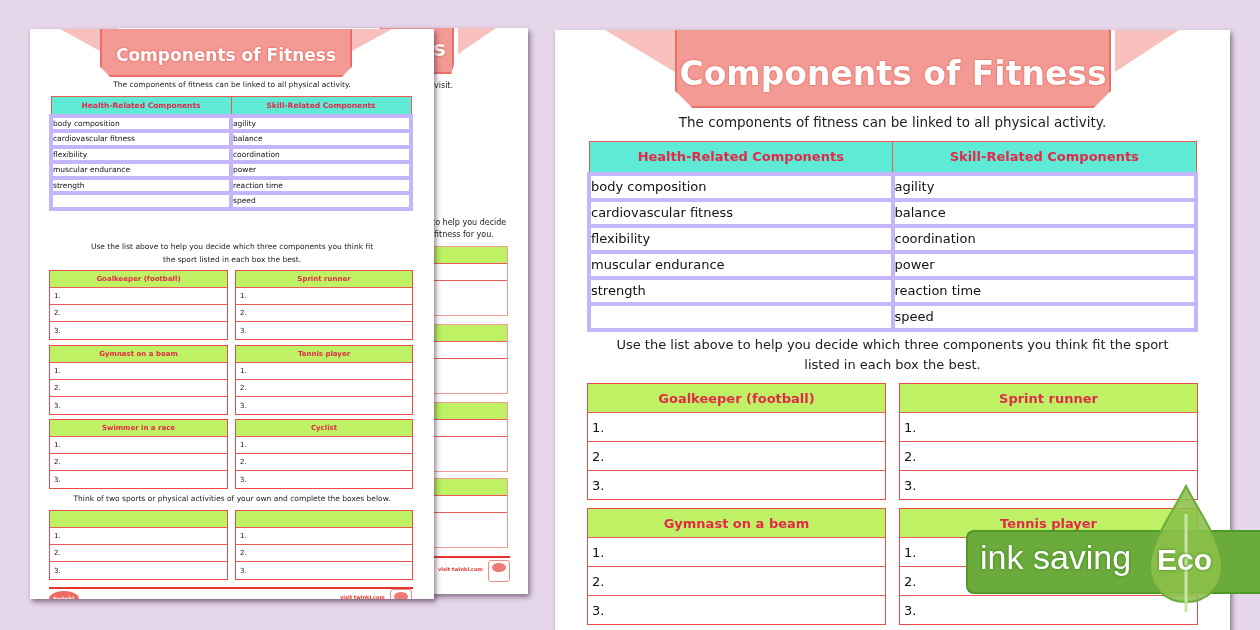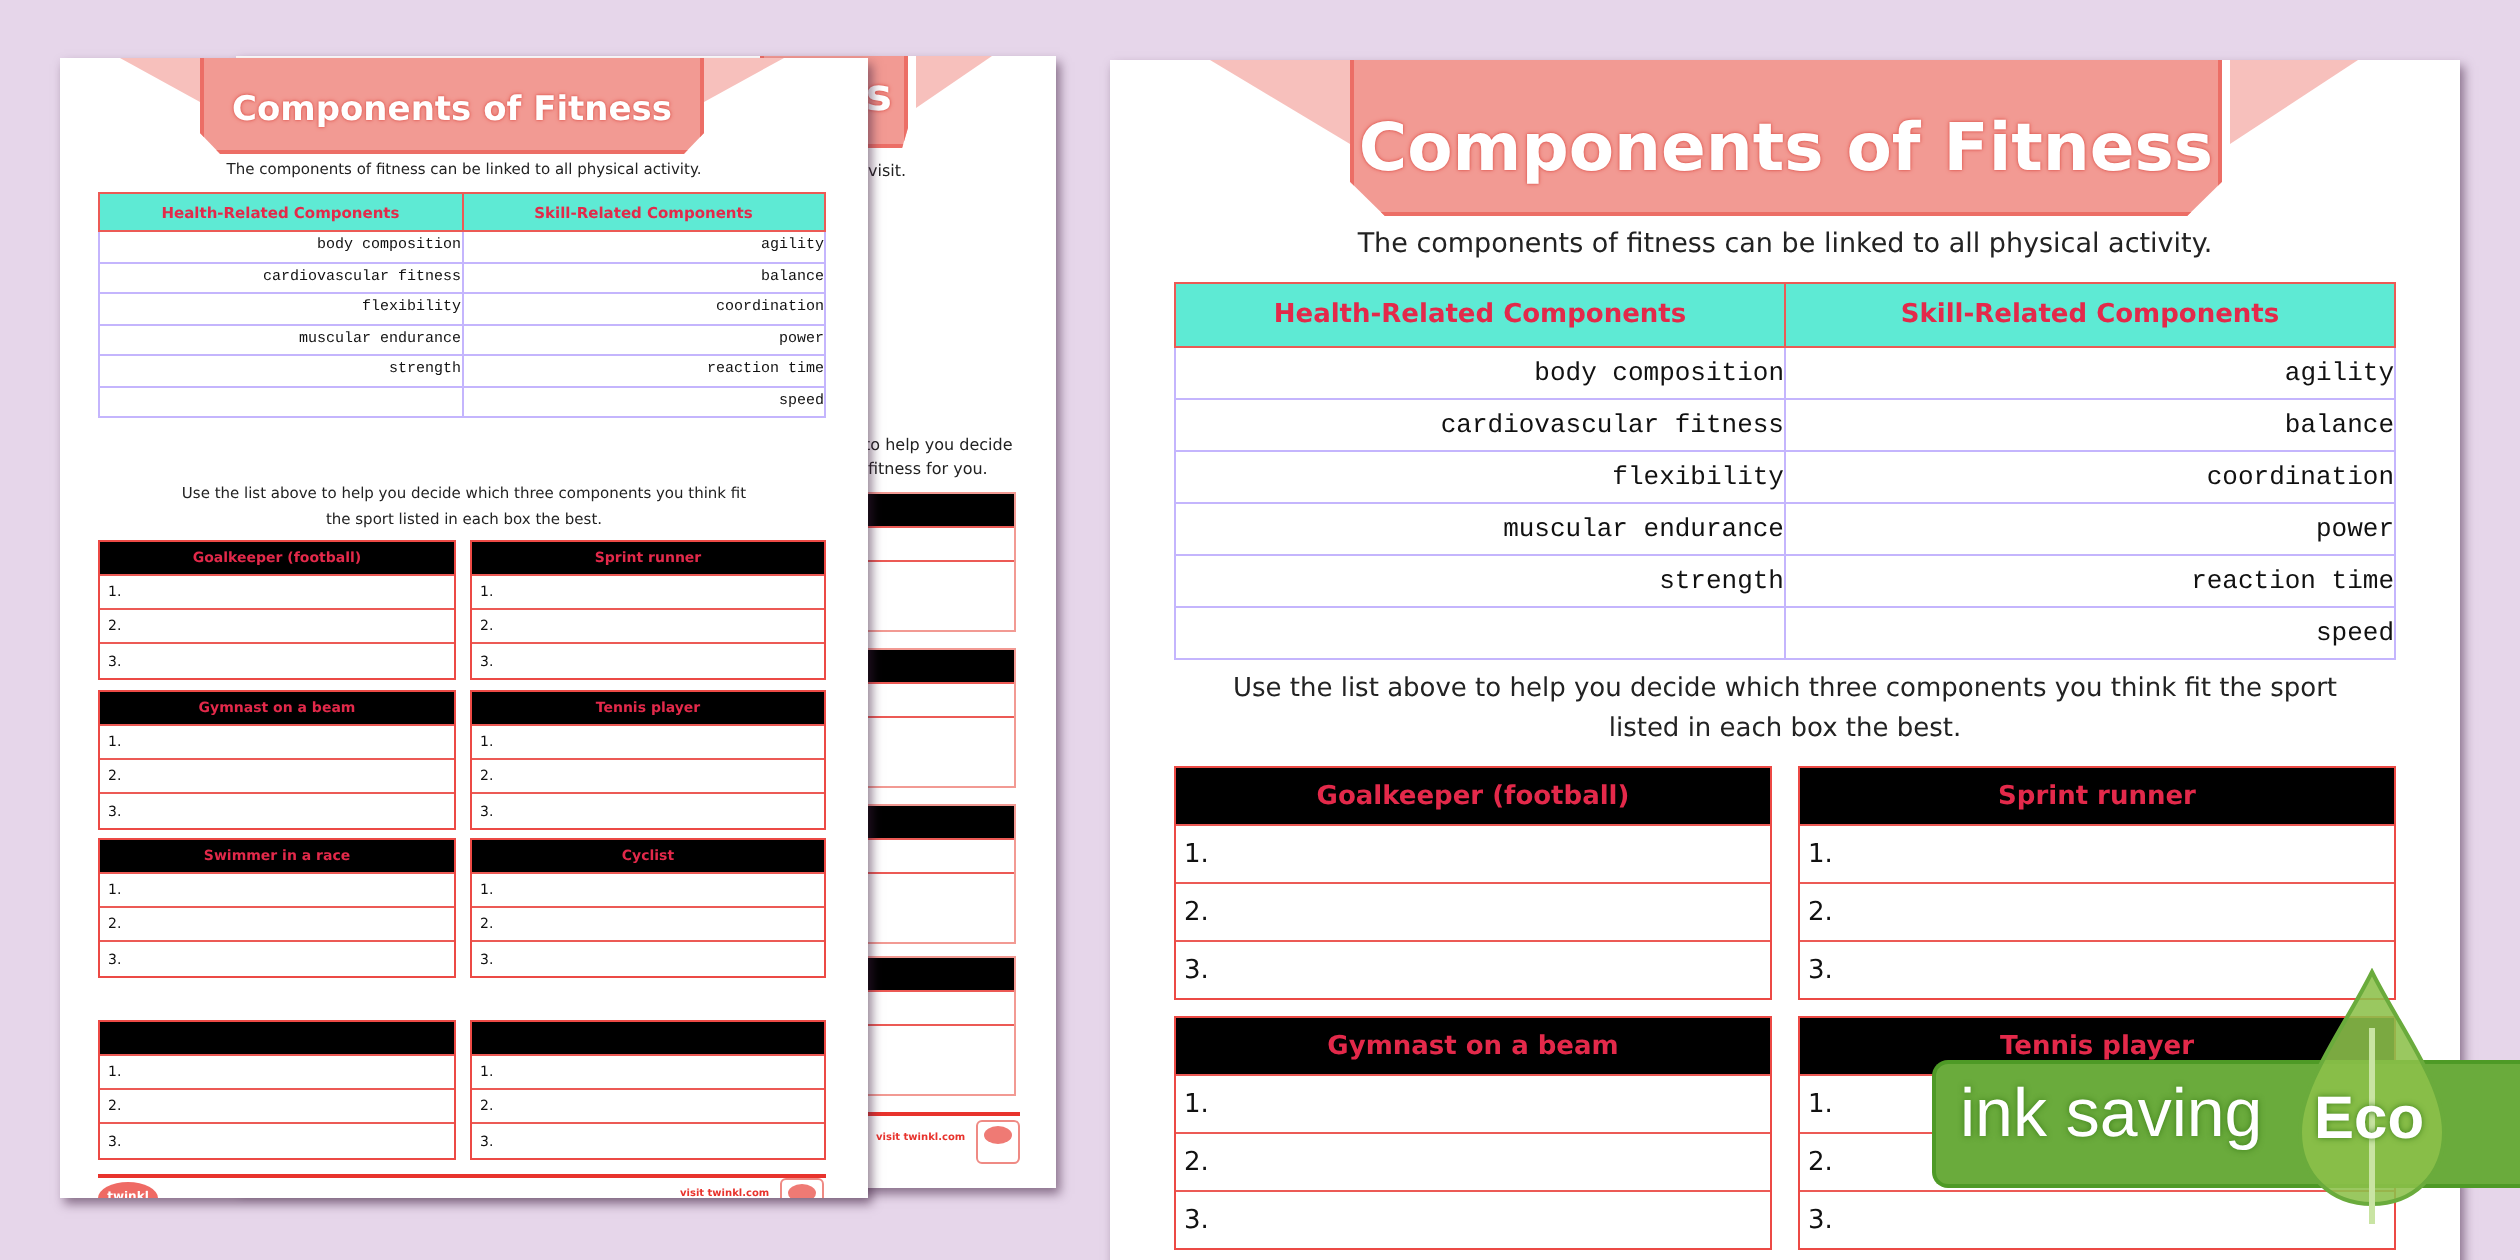--- a/index.html
+++ b/index.html
@@ -43,27 +43,27 @@
     font-family: "DejaVu Sans", sans-serif;
   }
   table.comp {
     position: absolute; border-collapse: collapse; table-layout: fixed;
   }
   table.comp th {
     background: #5eead4; color: #e3294a; font-weight: bold;
     border: 1px solid #ec5a55;
   }
   table.comp td {
-    color: #111; text-align: right; border: 1px solid #c4b5fd; font-family: Liberation Mono, monospace;
+    color: #111; text-align: left; border: 4px solid #c4b5fd;
   }
   .sportbox {
     position: absolute; border: 1px solid #ec4a45;
   }
   .sportbox .hdr {
-    background: #000000; color: #e3294a; font-weight: bold; text-align: center;
+    background: #bef264; color: #e3294a; font-weight: bold; text-align: center;
     border-bottom: 1px solid #ec5a55;
   }
   .sportbox .row {
     border-bottom: 1px solid #ec5a55; color: #111; padding-left: 4px;
     display: flex; align-items: center;
   }
   .sportbox .row:last-child { border-bottom: none; }
 
   .footer-line { position: absolute; height: 2px; background: #e8332d; }
   .twinkl-logo {
@@ -210,20 +210,21 @@
     <div class="row" style="height:17px;">2.</div>
     <div class="row" style="height:17px;">3.</div>
   </div>
   <div class="sportbox" style="left:205px; top:390px; width:178px; height:70px; font-size:7px;">
     <div class="hdr" style="height:17px; line-height:17px;">Cyclist</div>
     <div class="row" style="height:17px;">1.</div>
     <div class="row" style="height:17px;">2.</div>
     <div class="row" style="height:17px;">3.</div>
   </div>
 
+  <div class="intro" style="top:465px; font-size:7.5px;">Think of two sports or physical activities of your own and complete the boxes below.</div>
 
   <div class="sportbox" style="left:19px; top:481px; width:179px; height:70px; font-size:7px;">
     <div class="hdr" style="height:17px; line-height:17px;"></div>
     <div class="row" style="height:17px;">1.</div>
     <div class="row" style="height:17px;">2.</div>
     <div class="row" style="height:17px;">3.</div>
   </div>
   <div class="sportbox" style="left:205px; top:481px; width:178px; height:70px; font-size:7px;">
     <div class="hdr" style="height:17px; line-height:17px;"></div>
     <div class="row" style="height:17px;">1.</div>

